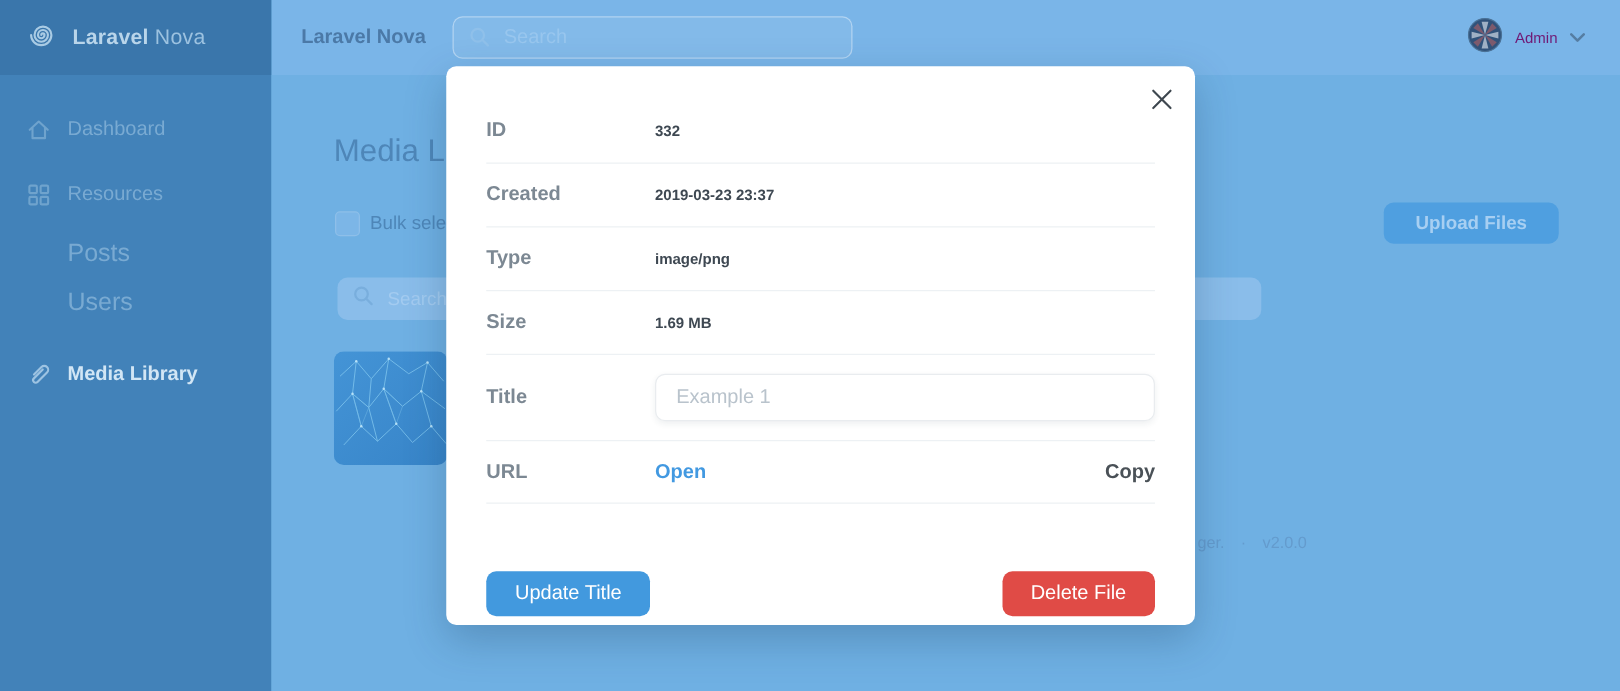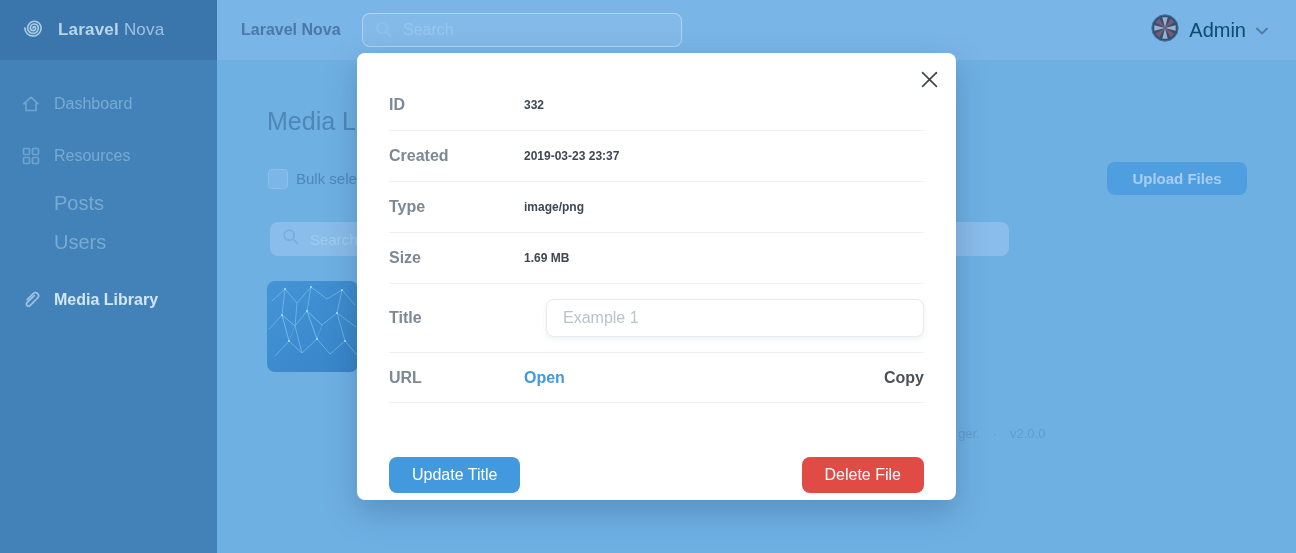--- a/index.html
+++ b/index.html
@@ -25,21 +25,21 @@
   .header { position:absolute; left:217px; top:0; right:0; height:60px; background:#7ab5e8; }
   .hdr-brand { position:absolute; left:24px; top:0; height:60px; display:flex; align-items:center;
                font-size:16px; font-weight:bold; color:#4b79a7; }
   .hdr-search { position:absolute; left:145px; top:13px; width:320px; height:34px;
                 border:1px solid rgba(255,255,255,.38); background:rgba(255,255,255,.07);
                 border-radius:8px; display:flex; align-items:center; padding:0 12px; gap:10px; }
   .hdr-search input { border:none; outline:none; background:transparent; flex:1;
                       font-size:16px; color:#e8f3fc; font-family:"Liberation Sans",sans-serif; }
   .hdr-search input::placeholder { color:#98c6ee; }
   .hdr-user { position:absolute; right:28px; top:0; height:60px; display:flex; align-items:center; gap:10px; cursor:pointer; }
-  .hdr-user .uname { font-size:20px; color:#0c4a6e; }
+  .hdr-user .uname { font-size:12px; color:#701a75; }
 
   
   .page-title { position:absolute; left:267px; top:107px; font-size:25px; color:#4e86b8; }
   .bulk-check { position:absolute; left:268px; top:169px; width:20px; height:20px; border-radius:4px;
                 border:1px solid #8ebfe9; background:#7cb6e7; cursor:pointer; }
   .bulk-label { position:absolute; left:296px; top:170px; font-size:15px; color:#4e86b8; }
   .upload-btn { position:absolute; left:1107px; top:162px; width:140px; height:33px; border:none;
                 border-radius:8px; background:#4f9fe0; color:#a7cff2; font-size:15px; font-weight:bold;
                 font-family:"Liberation Sans",sans-serif; cursor:pointer; }
   .page-search { position:absolute; left:270px; top:222px; width:739px; height:34px; border-radius:8px;
@@ -55,21 +55,21 @@
   
   .modal { position:absolute; left:357px; top:53px; width:599px; height:447px; background:#ffffff;
            border-radius:8px; box-shadow:0 12px 32px rgba(25,60,95,.28); }
   .modal-close { position:absolute; right:15px; top:14px; width:24px; height:24px; border:none;
                  background:transparent; cursor:pointer; display:flex; align-items:center; justify-content:center; }
   .m-rows { position:absolute; left:32px; right:32px; top:27px; }
   .m-row { display:flex; align-items:center; height:51px; border-bottom:1px solid #edf1f4; }
   .m-row.first { height:51px; }
   .m-label { width:135px; flex:0 0 135px; font-size:16px; font-weight:bold; color:#7c8893; }
   .m-value { font-size:12px; color:#3e4852;font-weight:bold; }
-  .m-row.title-row { height:69px;gap:22px; }
+  .m-row.title-row { height:69px; }
   .title-input { flex:1; height:38px; border:1px solid #e9ecef; border-radius:8px; padding:0 16px;
                  font-size:16px; color:#4c1d95; font-family:"Liberation Sans",sans-serif; outline:none;
                  box-shadow:0 2px 5px rgba(40,60,80,.08); }
   .title-input::placeholder { color:#b9c3cc; }
   .m-row.url-row { height:50px; }
   .open-link { font-size:16px; font-weight:bold; color:#4299e1; text-decoration:none; cursor:pointer; }
   .copy-btn { margin-left:auto; font-size:16px; font-weight:bold; color:#4a5157; background:none;
               border:none; cursor:pointer; font-family:"Liberation Sans",sans-serif; }
   .m-actions { position:absolute; left:32px; right:32px; top:404px; display:flex; }
   .btn { height:36px; border:none; border-radius:8px; color:#ffffff; font-size:16px; padding:0 23px;

